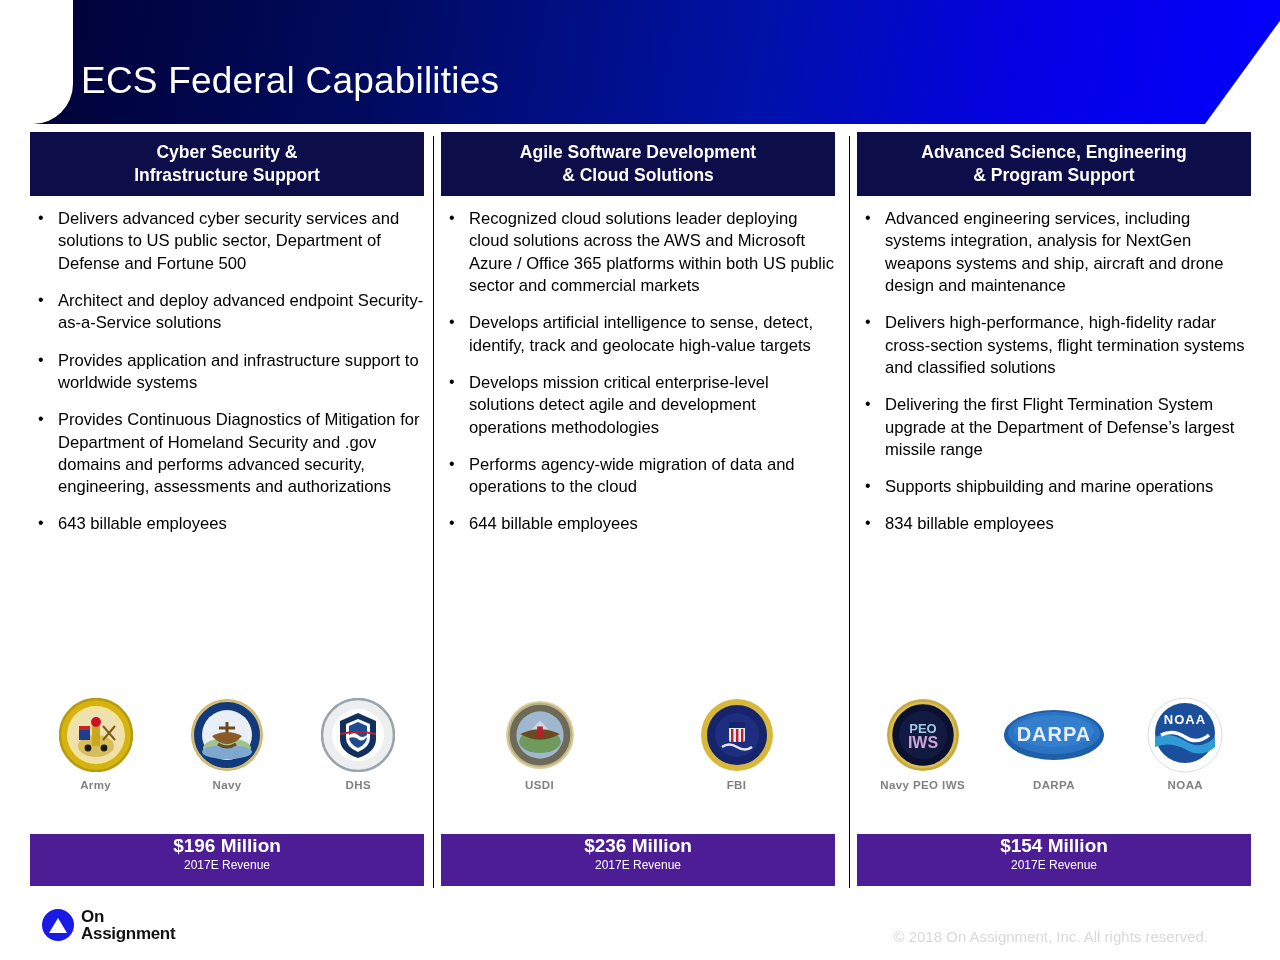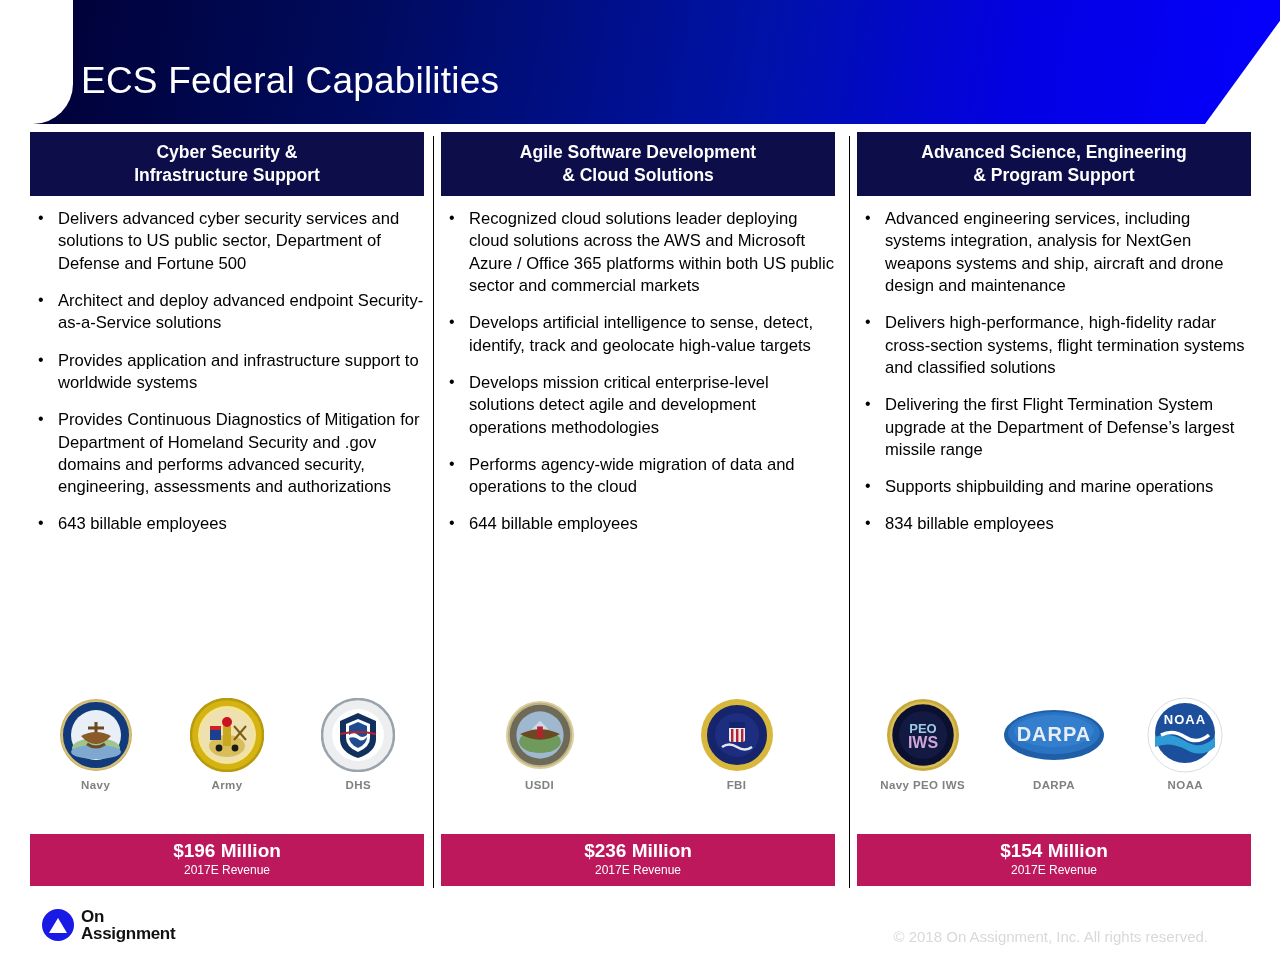--- a/index.html
+++ b/index.html
@@ -96,22 +96,22 @@
     height:82px;display:flex;align-items:center;justify-content:center;
   }
   .logo-label{
     font-size:11.5px;color:#808080;font-weight:bold;letter-spacing:.4px;
     margin-top:3px;
   }
 
   
   .rev{
     position:absolute;top:702px;left:0;width:394px;height:52px;
-    background:#be185d;color:#ffffff;text-align:center;
-    padding-top:5px;box-sizing:border-box;
+    background:#4c1d95;color:#ffffff;text-align:center;
+    box-sizing:border-box;
   }
   .rev-amt{font-size:19px;font-weight:bold;line-height:1.26;}
   .rev-lbl{font-size:12px;line-height:1.26;}
 
   
   .footer{
     position:absolute;left:0;top:898px;width:1280px;height:68px;
   }
   .brand{
     position:absolute;left:42px;top:10px;display:flex;align-items:center;gap:7px;
@@ -172,38 +172,20 @@
         <span class="dot">•</span>
         <span>Provides Continuous Diagnostics of Mitigation for Department of Homeland Security and .gov domains and performs advanced security, engineering, assessments and authorizations</span>
       </div>
       <div class="bullet">
         <span class="dot">•</span>
         <span>643 billable employees</span>
       </div>
     </div>
 
     <div class="logos">
-      <div class="logo-cell">
-        <div class="logo-art">
-          <svg width="74" height="74" viewBox="0 0 74 74">
-            <circle cx="37" cy="37" r="36" fill="#c9b062"></circle>
-            <circle cx="37" cy="37" r="34" fill="#123a7a"></circle>
-            <circle cx="37" cy="37" r="25" fill="#e8eff7"></circle>
-            <path d="M12 48 Q37 40 62 48 L62 60 Q37 66 12 60 Z" fill="#5b8b4e" opacity="0"></path>
-            <ellipse cx="37" cy="50" rx="24" ry="10" fill="#9fc48c"></ellipse>
-            <ellipse cx="37" cy="54" rx="25" ry="7" fill="#7fa8d0"></ellipse>
-            <path d="M37 24 L37 46 M29 30 L45 30" stroke="#6b4a1e" stroke-width="3"></path>
-            <path d="M28 46 Q37 52 46 46" stroke="#6b4a1e" stroke-width="3" fill="none"></path>
-            <path d="M22 38 Q37 30 52 38 Q45 46 37 46 Q29 46 22 38Z" fill="#8a5a28"></path>
-            <circle cx="37" cy="37" r="34" fill="none" stroke="#d4c07a" stroke-width="2"></circle>
-          </svg>
-        </div>
-        <div class="logo-label">Navy</div>
-      </div>
-
       <div class="logo-cell">
         <div class="logo-art">
           <svg width="74" height="74" viewBox="0 0 74 74">
             <circle cx="37" cy="37" r="36" fill="#d5b412"></circle>
             <circle cx="37" cy="37" r="29" fill="#f3e49a"></circle>
             <circle cx="37" cy="37" r="26" fill="#efe0b0"></circle>
             <ellipse cx="37" cy="48" rx="18" ry="11" fill="#d8be5a"></ellipse>
             <rect x="33" y="28" width="8" height="20" fill="#c9a820"></rect>
             <circle cx="37" cy="24" r="5" fill="#cc1122"></circle>
             <rect x="20" y="28" width="11" height="14" fill="#1d3f91"></rect>
@@ -214,20 +196,38 @@
             <circle cx="45" cy="50" r="3.4" fill="#1a1a1a"></circle>
             <circle cx="37" cy="37" r="36" fill="none" stroke="#b89a0e" stroke-width="2.5"></circle>
           </svg>
         </div>
         <div class="logo-label">Army</div>
       </div>
 
       <div class="logo-cell">
         <div class="logo-art">
           <svg width="74" height="74" viewBox="0 0 74 74">
+            <circle cx="37" cy="37" r="36" fill="#c9b062"></circle>
+            <circle cx="37" cy="37" r="34" fill="#123a7a"></circle>
+            <circle cx="37" cy="37" r="25" fill="#e8eff7"></circle>
+            <path d="M12 48 Q37 40 62 48 L62 60 Q37 66 12 60 Z" fill="#5b8b4e" opacity="0"></path>
+            <ellipse cx="37" cy="50" rx="24" ry="10" fill="#9fc48c"></ellipse>
+            <ellipse cx="37" cy="54" rx="25" ry="7" fill="#7fa8d0"></ellipse>
+            <path d="M37 24 L37 46 M29 30 L45 30" stroke="#6b4a1e" stroke-width="3"></path>
+            <path d="M28 46 Q37 52 46 46" stroke="#6b4a1e" stroke-width="3" fill="none"></path>
+            <path d="M22 38 Q37 30 52 38 Q45 46 37 46 Q29 46 22 38Z" fill="#8a5a28"></path>
+            <circle cx="37" cy="37" r="34" fill="none" stroke="#d4c07a" stroke-width="2"></circle>
+          </svg>
+        </div>
+        <div class="logo-label">Navy</div>
+      </div>
+
+      <div class="logo-cell">
+        <div class="logo-art">
+          <svg width="74" height="74" viewBox="0 0 74 74">
             <circle cx="37" cy="37" r="36" fill="#eceef0"></circle>
             <circle cx="37" cy="37" r="36" fill="none" stroke="#9aa3ab" stroke-width="2.5"></circle>
             <circle cx="37" cy="37" r="26" fill="#ffffff"></circle>
             <path d="M37 15 L55 23 L55 41 Q55 54 37 60 Q19 54 19 41 L19 23 Z" fill="#12305e"></path>
             <path d="M37 21 L49 26 L49 40 Q49 49 37 54 Q25 49 25 40 L25 26 Z" fill="#ffffff"></path>
             <path d="M37 24 L46 28 L46 39 Q46 46 37 50 Q28 46 28 39 L28 28 Z" fill="#1d4d8f"></path>
             <path d="M28 37 Q33 33 37 37 Q41 41 46 37 L46 39 Q41 45 37 41 Q33 38 28 40 Z" fill="#ffffff"></path>
             <path d="M19 36 Q37 32 55 36" stroke="#b7202e" stroke-width="2" fill="none"></path>
           </svg>
         </div>

